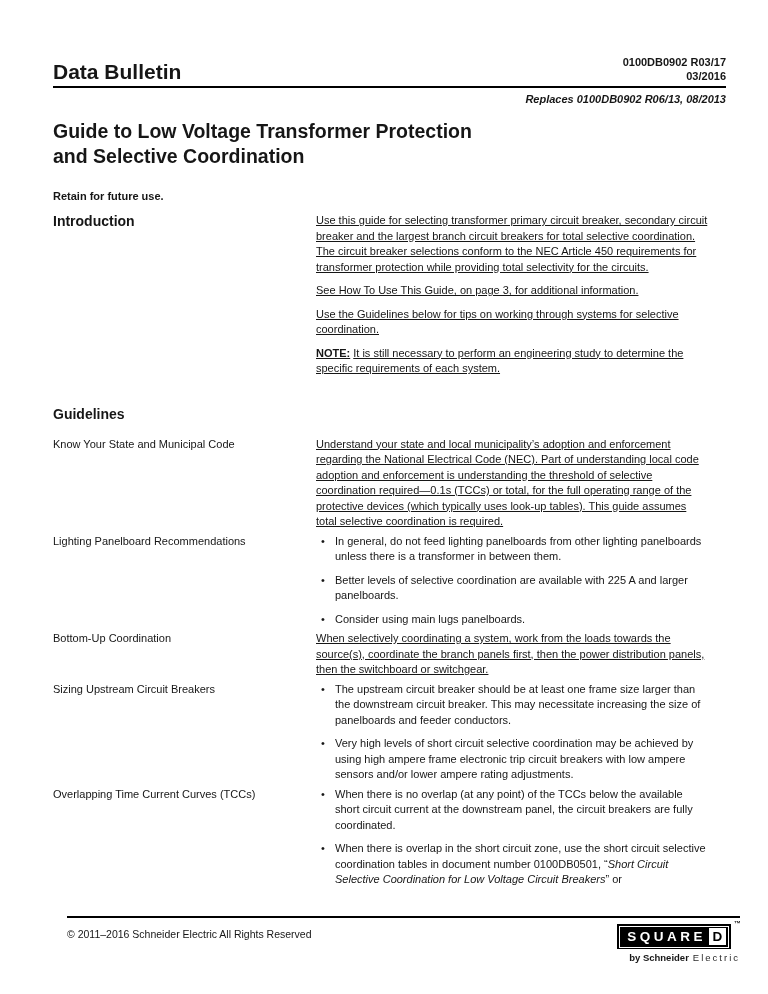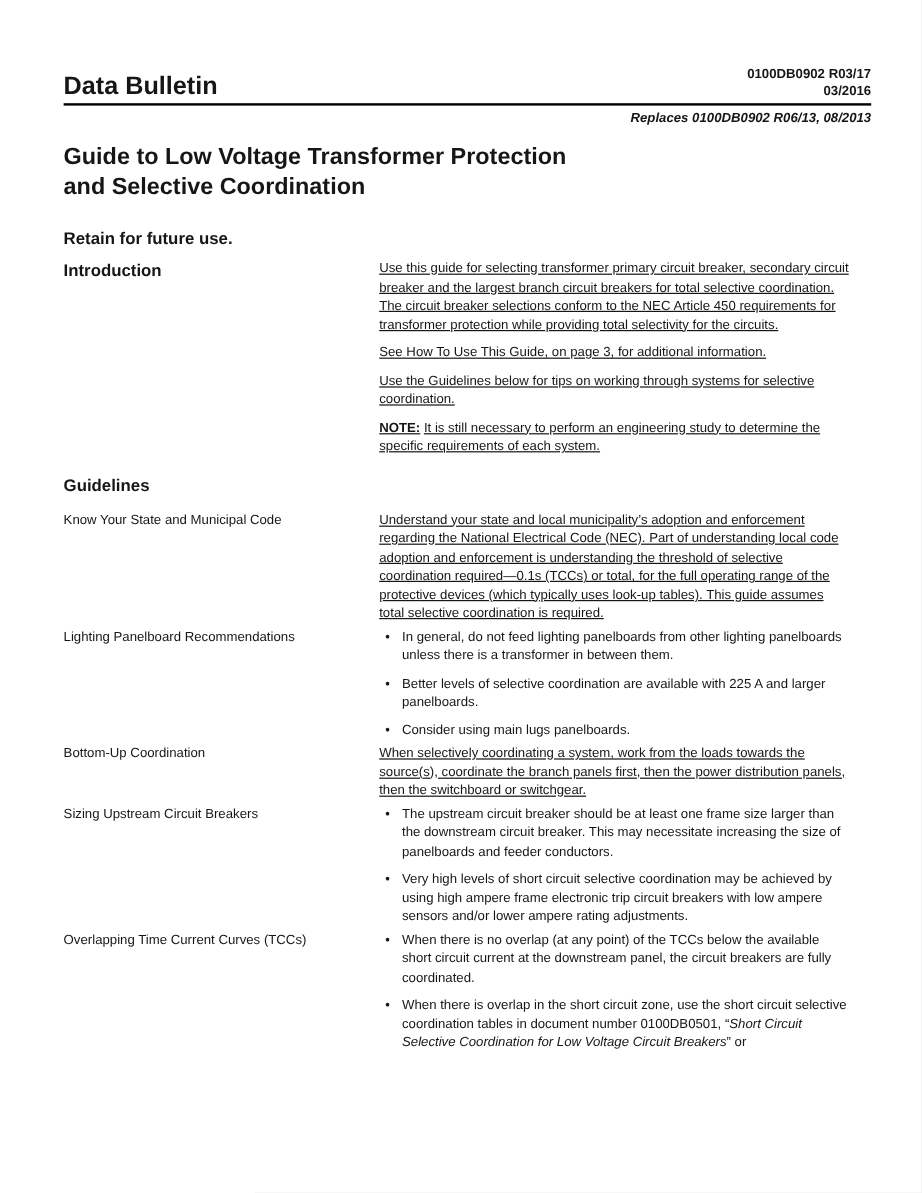--- a/index.html
+++ b/index.html
@@ -13,35 +13,35 @@
 
   
   .masthead-row{display:flex;justify-content:space-between;align-items:flex-end;
     border-bottom:2px solid #000;padding-bottom:3px;}
   .masthead{font-size:21px;font-weight:bold;line-height:22px;}
   .doc-meta{text-align:right;font-size:11px;font-weight:bold;line-height:13.5px;}
   .replaces{margin-top:5px;text-align:right;font-size:11px;font-weight:bold;font-style:italic;}
 
   
   .doc-title{margin-top:14px;font-size:19.5px;font-weight:bold;line-height:25px;}
-  .retain{margin-top:21px;font-size:14px;font-weight:bold;}
+  .retain{margin-top:21px;font-size:11px;font-weight:bold;}
 
   
   .row{display:flex;align-items:flex-start;}
   .row-label{flex:0 0 263px;max-width:263px;font-size:11px;line-height:15px;
     padding-right:12px;box-sizing:border-box;}
   .row-body{flex:0 0 392px;max-width:392px;font-size:11px;line-height:15.5px;}
   .h2{font-size:14px;font-weight:bold;line-height:16px;}
   .para{margin:0 0 8px 0;text-decoration:underline;}
   .para:last-child{margin-bottom:0;}
   .b{font-weight:bold;margin-right:3px;}
   .it{font-style:italic;}
 
   .mt-intro{margin-top:11px;}
-  .mt-heading{margin-top:15px;}
+  .mt-heading{margin-top:29px;}
   .mt-row-first{margin-top:15px;}
   .mt-row{margin-top:4px;}
 
   
   .bullet{display:flex;margin-bottom:8px;}
   .bullet:last-child{margin-bottom:0;}
   .bullet-dot{flex:0 0 19px;box-sizing:border-box;padding-left:5px;}
   .bullet-text{flex:1;}
 
   
@@ -152,13 +152,28 @@
         </div>
         <div class="bullet">
           <span class="bullet-dot">•</span>
           <span class="bullet-text"><span>When there is overlap in the short circuit zone, use the short circuit selective coordination tables in document number 0100DB0501, “</span><span class="it">Short Circuit Selective Coordination for Low Voltage Circuit Breakers</span><span>” or</span></span>
         </div>
       </div>
     </div>
 
   </div>
 
+  <div class="footer">
+    <div class="copyright">© 2011–2016 Schneider Electric All Rights Reserved</div>
+    <div class="logo">
+      <div class="sqd-wrap">
+        <div class="sqd-box">
+          <span class="sqd-text">SQUARE</span>
+          <span class="d-box">D</span>
+        </div>
+        <span class="tm">™</span>
+      </div>
+      <div class="logo-sub">
+        <span class="byb">by Schneider</span><span class="light">Electric</span>
+      </div>
+    </div>
+  </div>
 </div>
 
 </body></html>

